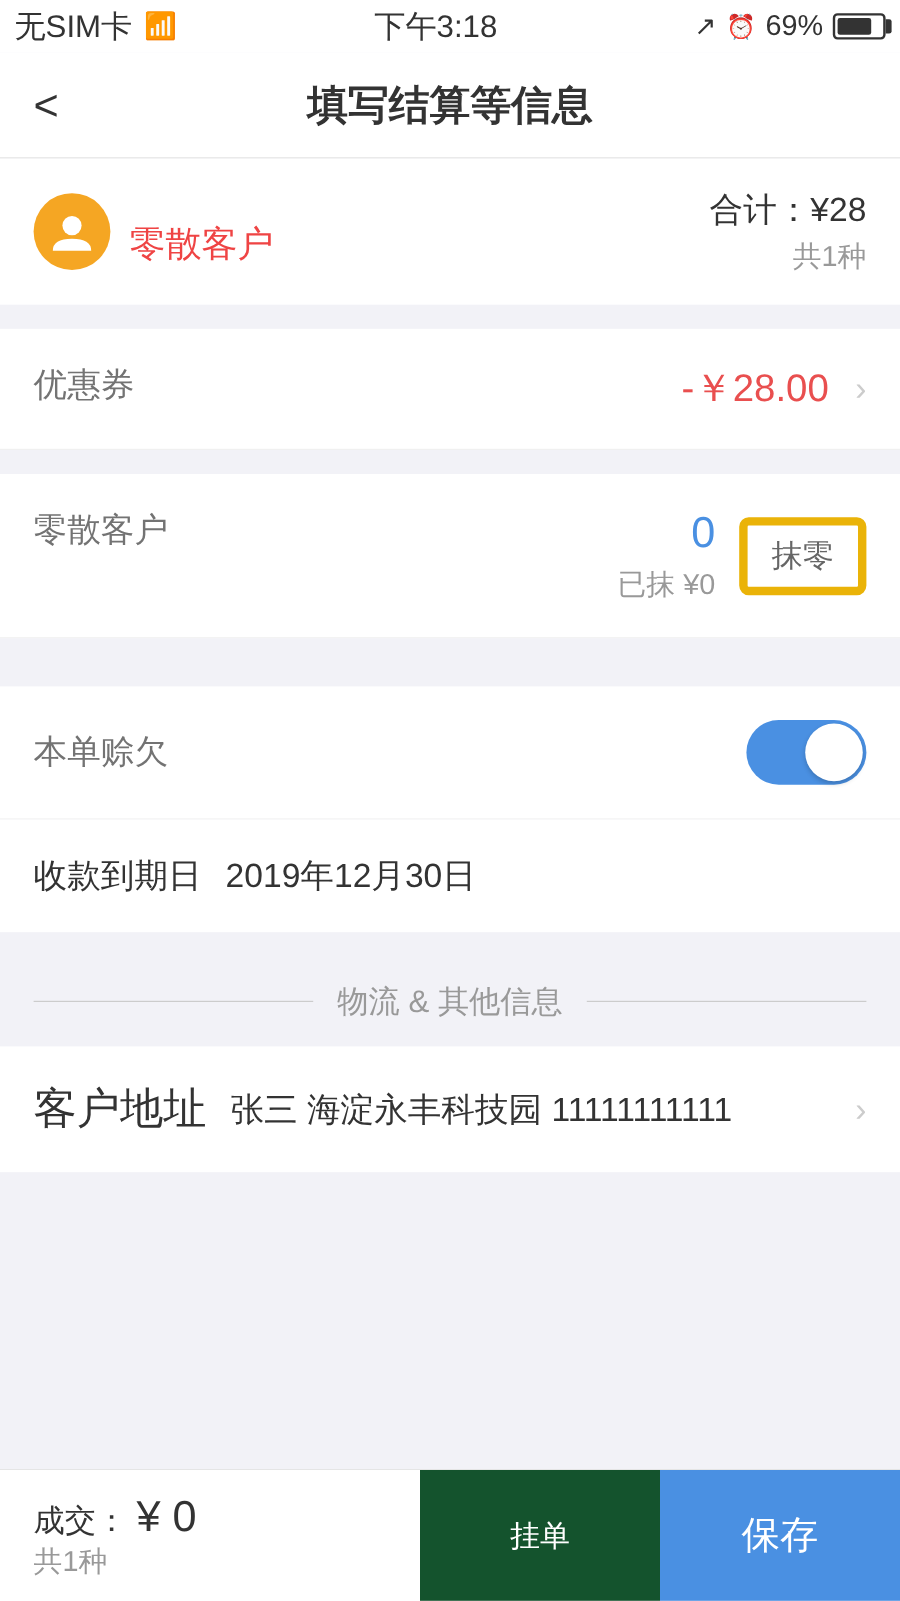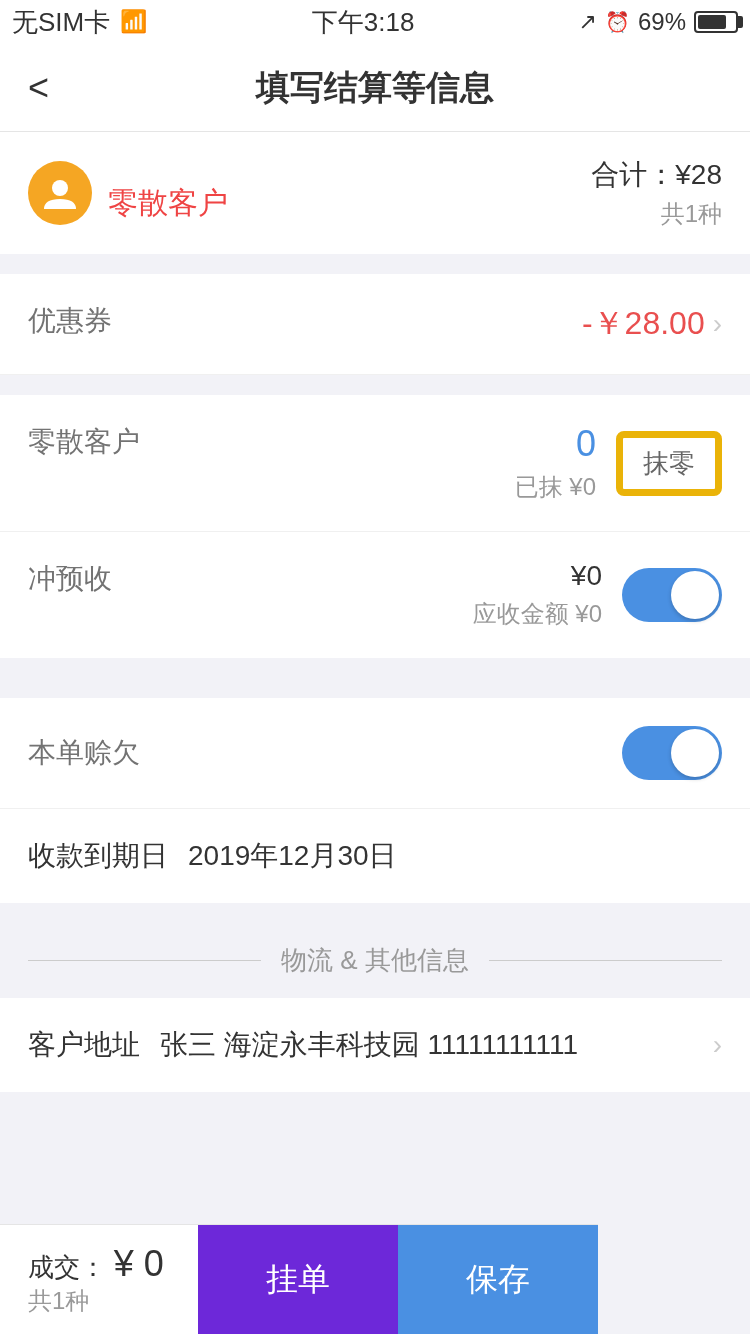--- a/index.html
+++ b/index.html
@@ -120,21 +120,21 @@
     .discount-section {
       background: #fff;
       padding: 28px;
       border-bottom: 1px solid #f0f0f0;
     }
     .discount-top {
       display: flex;
       justify-content: space-between;
       align-items: flex-start;
     }
-    .discount-right-top { display: flex; align-items: center; gap: 8px; }
+    .discount-right-top { display: flex; align-items: center; gap: 22px; }
     .discount-bottom {
       text-align: right;
       margin-top: 6px;
     }
 
     
     .round-btn {
       border: 7px solid #eab308;
       border-radius: 8px;
       padding: 8px 20px;
@@ -227,54 +227,54 @@
 
     
     .address-row {
       background: #fff;
       padding: 28px;
       display: flex;
       align-items: center;
       justify-content: space-between;
     }
     .address-left { display: flex; gap: 20px; align-items: center; }
-    .address-label { font-size: 28px; color: #333; white-space: nowrap; }
+    .address-label { font-size: 36px; color: #333; white-space: nowrap; }
     .address-value { font-size: 28px; color: #333; }
 
     
     .bottom-bar {
       position: fixed;
       bottom: 0;
       left: 0;
-      width: 598px;
+      width: 750px;
       height: 110px;
       background: #fff;
       display: flex;
       align-items: center;
       border-top: 1px solid #e5e5e5;
     }
     .bottom-summary {
       flex: 1;
       padding: 0 28px;
     }
     .bottom-summary-label { font-size: 26px; color: #333; }
     .bottom-summary-amount { font-size: 36px; color: #333; font-weight: 500; }
     .bottom-summary-sub { font-size: 24px; color: #999; }
     .bottom-actions {
       display: flex;
       height: 100%;
     }
     .btn-hold {
       width: 200px;
       height: 100%;
-      background: #6d28d9;
+      background: #14532d;
       display: flex;
       align-items: center;
       justify-content: center;
-      font-size: 32px;
+      font-size: 25px;
       color: #fff;
       font-weight: 500;
       cursor: pointer;
     }
     .btn-save {
       width: 200px;
       height: 100%;
       background: #4a90e2;
       display: flex;
       align-items: center;
@@ -347,32 +347,20 @@
       <div class="amount-right">
         <div class="amount-right-inner">
           <div class="amount-value">0</div>
           <div class="amount-sub">已抹  ¥0</div>
         </div>
         <button class="round-btn">抹零</button>
       </div>
     </div>
   </div>
 
-  <div class="prepay-row">
-    <span class="row-label">冲预收</span>
-    <div class="prepay-right">
-      <div class="prepay-values">
-        <div class="prepay-main">¥0</div>
-        <div class="prepay-sub">应收金额 ¥0</div>
-      </div>
-      <div class="toggle">
-        <div class="toggle-knob"></div>
-      </div>
-    </div>
-  </div>
 
   <div class="section-divider"></div>
 
   <div class="credit-section">
     <span class="row-label">本单赊欠</span>
     <div class="toggle">
       <div class="toggle-knob"></div>
     </div>
   </div>
 

